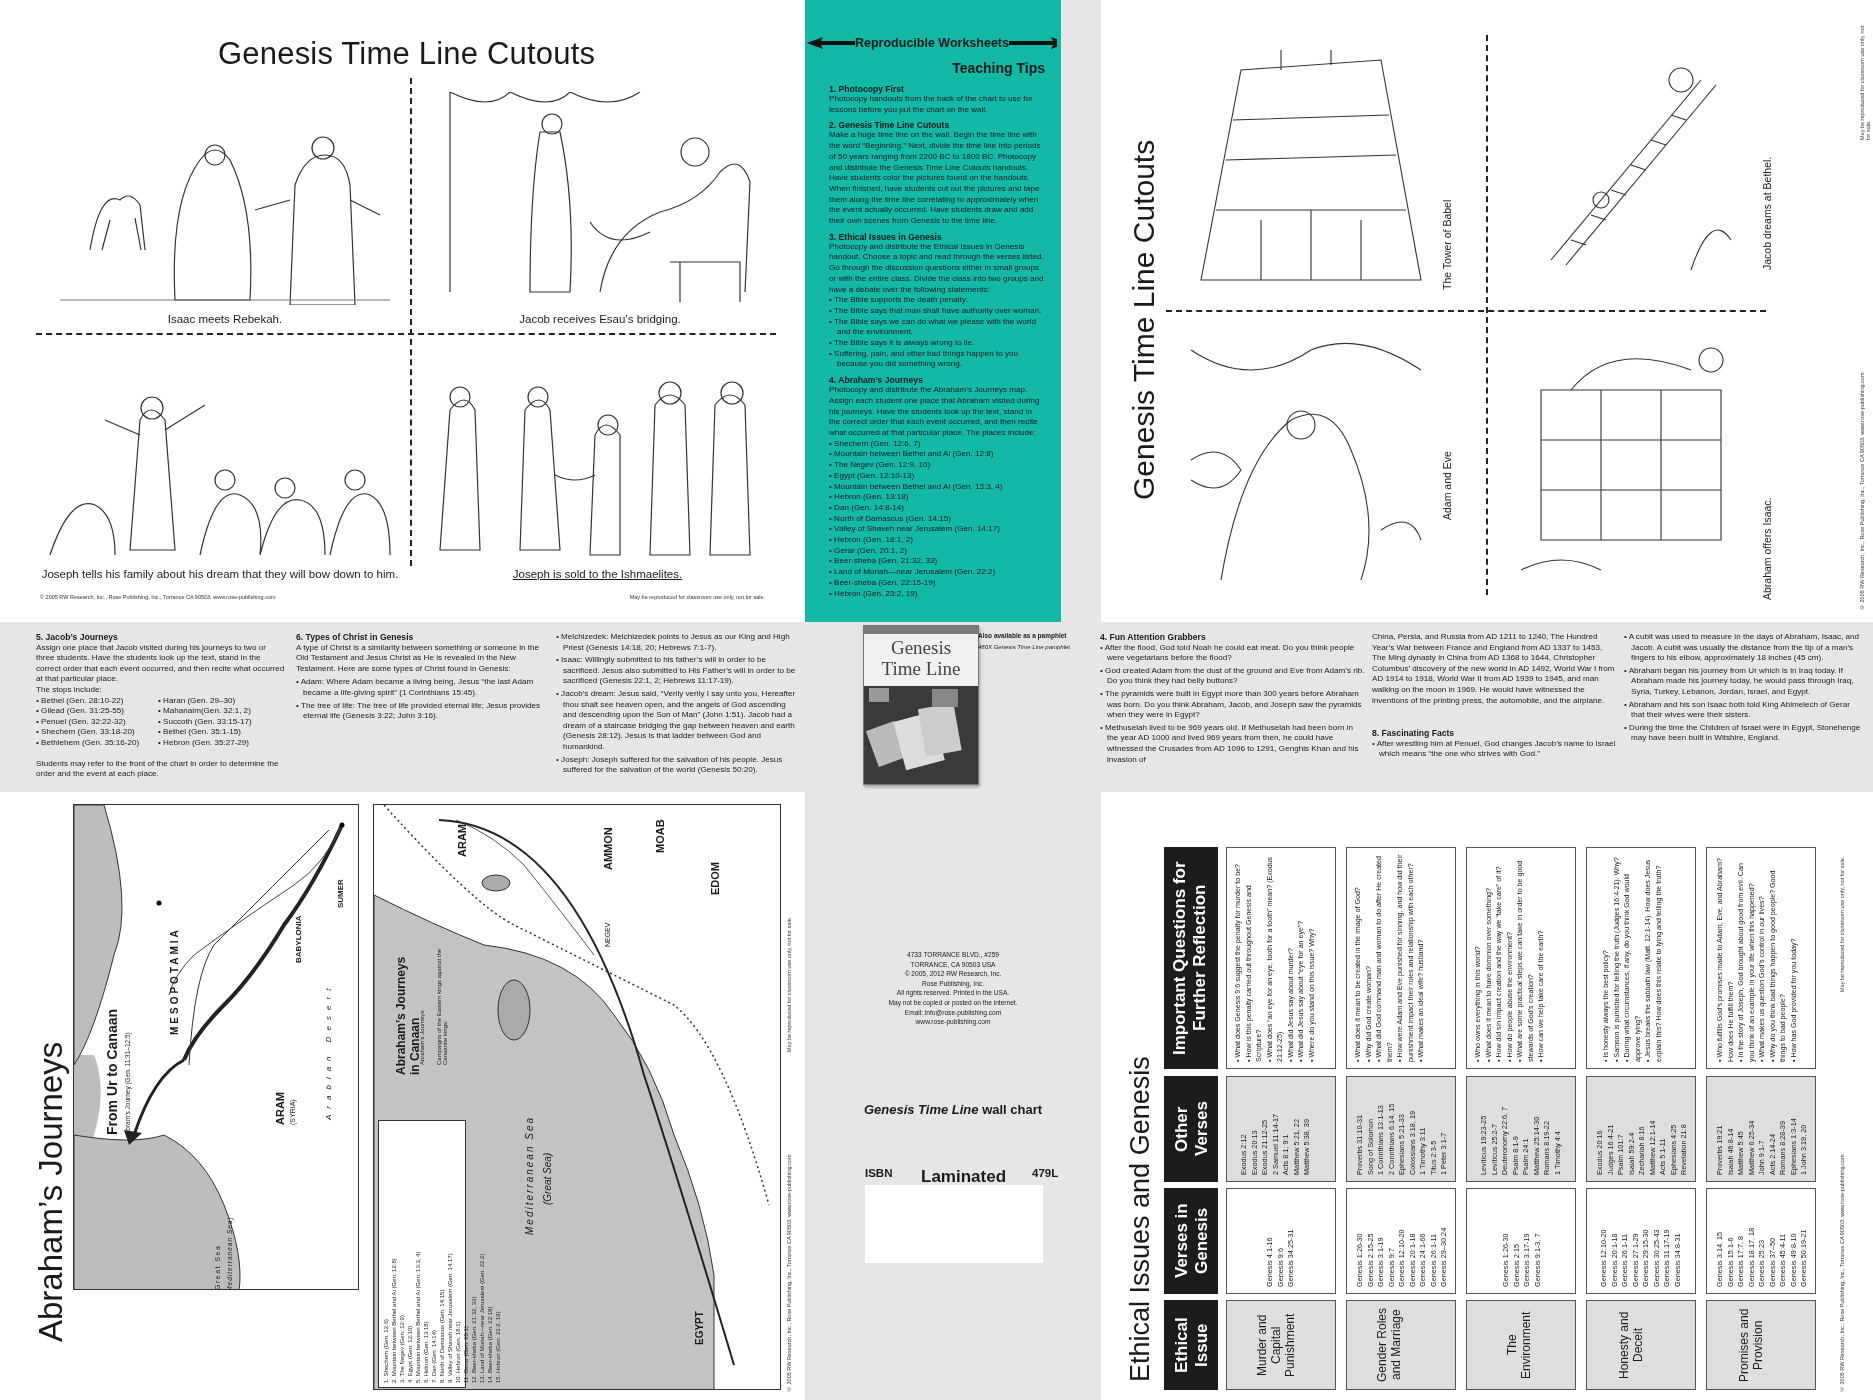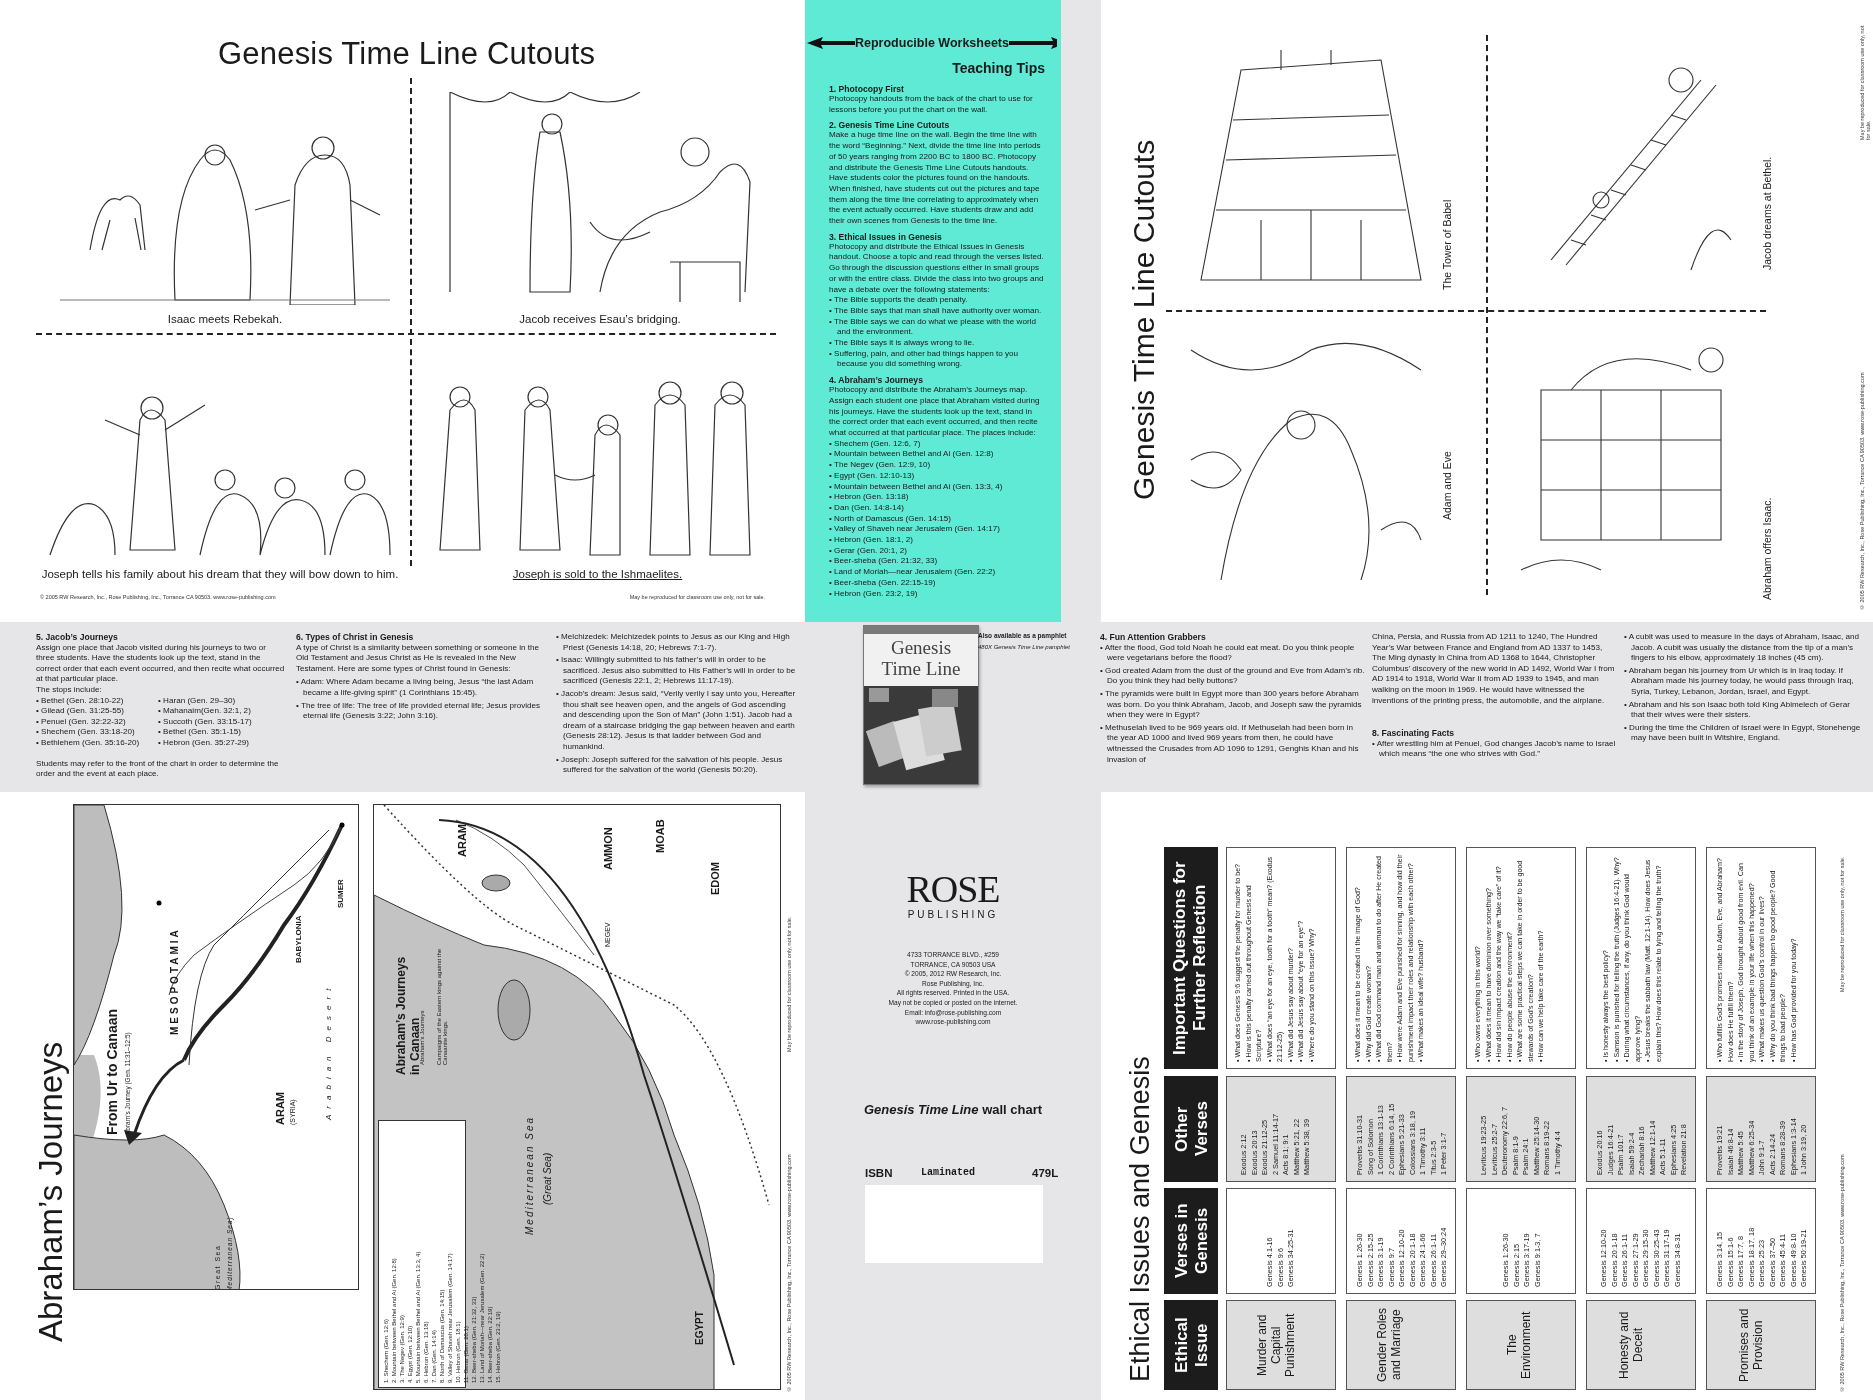--- a/index.html
+++ b/index.html
@@ -11,21 +11,21 @@
   
   #tl { left: 0; top: 0; width: 805px; height: 622px; }
   #tl .title { position: absolute; left: 218px; top: 36px; font-size: 31px; font-weight: 400; letter-spacing: 0.2px; }
   .dash-v { position: absolute; border-left: 2px dashed #222; }
   .dash-h { position: absolute; border-top: 2px dashed #222; }
   .caption { position: absolute; font-size: 11.5px; text-align: center; }
   .tiny { position: absolute; font-size: 5.5px; color: #333; }
   .illus { position: absolute; }
 
   
-  #center { left: 805px; top: 0; width: 256px; height: 622px; background: #5eead4; padding: 36px 16px 0 24px; }
+  #center { left: 805px; top: 0; width: 256px; height: 622px; background: #14b8a6; padding: 36px 16px 0 24px; }
   #center .hdr { display: flex; align-items: center; justify-content: space-between; margin-left: -22px; margin-right: -12px; }
   #center .hdr span.t { font-size: 12.5px; font-weight: 700; white-space: nowrap; }
   #center .sub { text-align: right; font-weight: 700; font-size: 14px; margin: 10px 0 8px; }
   .tip-h { font-weight: 700; font-size: 8.6px; margin-top: 5px; }
   .tip-p { font-size: 8.1px; line-height: 10.7px; }
   .tip-ul { list-style: none; font-size: 8.1px; line-height: 10.7px; }
   .tip-ul li::before { content: "• "; }
   .tip-ul li { padding-left: 8px; text-indent: -8px; }
 
   
@@ -376,39 +376,35 @@
           <div>14. Beer-sheba (Gen. 22:19)</div>
           <div>15. Hebron (Gen. 23:2, 19)</div>
         </div>
       </div>
     </div>
     <div class="vtext tiny" style="left:786px; top:20px; height:240px;">May be reproduced for classroom use only, not for sale.</div>
     <div class="vtext tiny" style="left:786px; top:340px; height:260px;">© 2005 RW Research, Inc., Rose Publishing, Inc., Torrance CA 90503.   www.rose-publishing.com</div>
   </section>
 
   <section id="bc" class="abs">
-    <div class="abs" style="left:0; width:296px; top:78px; text-align:center;">
-      <div style="font-family:'Liberation Serif', serif; font-size:38px; line-height:38px; letter-spacing:-1px;">ROSE</div>
-      <div style="font-size:10px; letter-spacing:3px; margin-top:1px;">PUBLISHING</div>
-    </div>
     <div class="abs" style="left:0; width:296px; top:158px; text-align:center; font-size:6.6px; line-height:9.6px;">
       <div>4733 TORRANCE BLVD., #259</div>
       <div>TORRANCE, CA 90503 USA</div>
       <div>© 2005, 2012 RW Research, Inc.</div>
       <div>Rose Publishing, Inc.</div>
       <div>All rights reserved. Printed in the USA.</div>
       <div>May not be copied or posted on the internet.</div>
       <div>Email: info@rose-publishing.com</div>
       <div>www.rose-publishing.com</div>
     </div>
     <div class="abs" style="left:0; width:296px; top:310px; text-align:center; font-size:13px; font-weight:700;">
       <i>Genesis Time Line</i><span> wall chart</span>
     </div>
     <div class="abs" style="left:60px; top:375px; font-size:11.5px; font-weight:700;">ISBN</div>
-    <div class="abs" style="left:116px; top:375px; font-size:10px; font-weight:700;font-family:Liberation Mono, monospace;">Laminated</div>
+    <div class="abs" style="left:116px; top:375px; font-size:17px; font-weight:700;">Laminated</div>
     <div class="abs" style="left:227px; top:375px; font-size:11.5px; font-weight:700;">479L</div>
     <div class="abs" style="left:60px; top:393px; width:178px; height:78px; background:#fff;"></div>
   </section>
 
   <section id="br" class="abs">
     <div class="vtext" style="left:24px; top:100px; height:490px; font-size:27px;">Ethical Issues and Genesis</div>
 
     <div class="eth-hdr" style="left:63px; top:508px; width:54px; height:90px;">
       <div class="vtext" style="left:8px; top:8px; height:74px; font-size:17px; line-height:20px; text-align:center;">Ethical Issue</div>
     </div>

